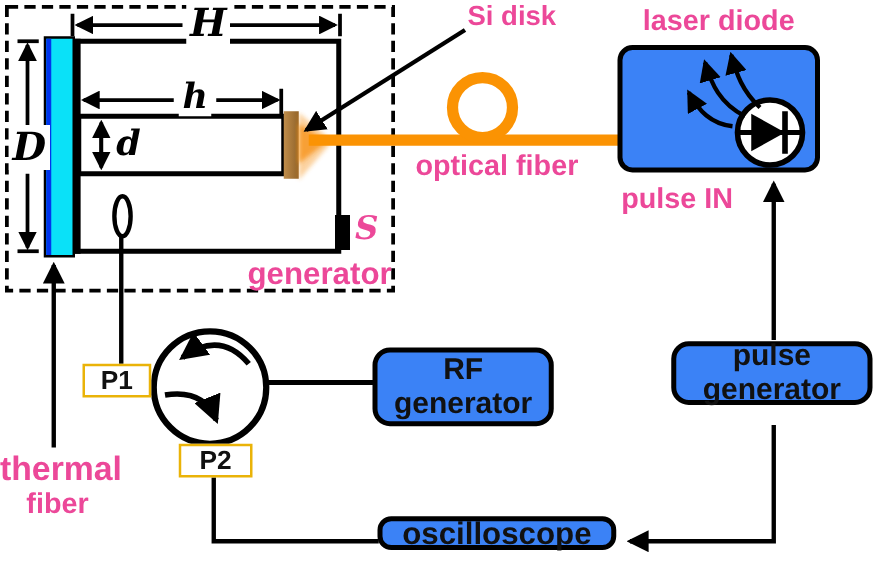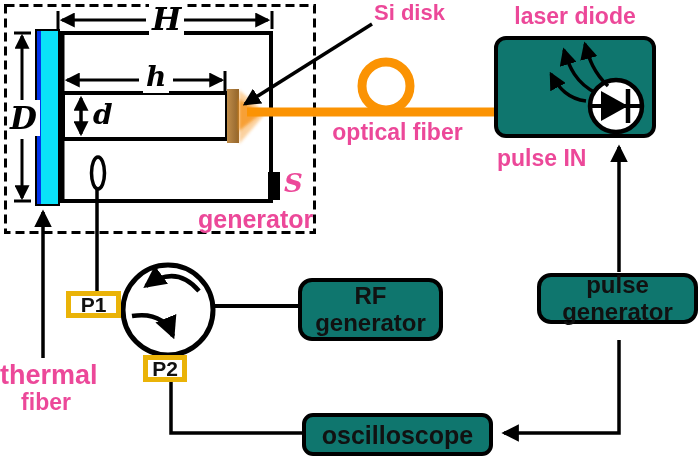--- a/index.html
+++ b/index.html
@@ -1,23 +1,23 @@
 <!DOCTYPE html>
 <html><head>
 <meta charset="utf-8">
 <style>
   html,body{margin:0;padding:0;background:#fff;}
   #stage{position:relative;width:700px;height:458px;background:#ffffff;overflow:hidden;
          font-family:"Liberation Sans",sans-serif;}
   svg{position:absolute;left:0;top:0;pointer-events:none;}
   .layer1{z-index:1;} .layer3{z-index:3;}
-  .box{position:absolute;z-index:2;background:#0f766e;border:4.5px solid #000;border-radius:14px;
+  .box{position:absolute;z-index:2;background:#3b82f6;border:4.5px solid #000;border-radius:14px;
        display:flex;flex-direction:column;align-items:center;justify-content:center;
        box-sizing:border-box;font-weight:bold;color:#111;line-height:1.12;}
-  .port{position:absolute;z-index:2;background:#fff;border:5px solid #eab308;border-radius:0;
+  .port{position:absolute;z-index:2;background:#fff;border:2px solid #eab308;border-radius:0;
         display:flex;align-items:center;justify-content:center;box-sizing:border-box;
         font-weight:bold;font-size:21px;color:#111;}
   .lbl{position:absolute;z-index:4;font-weight:bold;color:#ec4899;white-space:nowrap;}
   .dim{position:absolute;z-index:4;font-family:"DejaVu Serif",serif;font-style:italic;
        font-weight:bold;color:#000;white-space:nowrap;background:#fff;padding:0 3px;}
   .ctr{text-align:center;}
 </style>
 </head>
 <body>
 
@@ -117,28 +117,28 @@
   <div class="box" style="left:298px;top:278px;width:145px;height:63px;font-size:24px;">
     <div>RF</div>
     <div>generator</div>
   </div>
 
   <div class="box" style="left:537px;top:273px;width:161px;height:51px;font-size:24px;">
     <div>pulse</div>
     <div>generator</div>
   </div>
 
-  <div class="box" style="left:302px;top:413px;width:191px;height:43px;border-radius:11px;font-size:25px;">
+  <div class="box" style="left:302px;top:413px;width:191px;height:27px;border-radius:11px;font-size:25px;">
     <div>oscilloscope</div>
   </div>
 
   <div class="port" style="left:66px;top:291px;width:55px;height:27px;">
     <span>P1</span>
   </div>
-  <div class="port" style="left:143px;top:355px;width:44px;height:27px;">
+  <div class="port" style="left:143px;top:355px;width:59px;height:27px;">
     <span>P2</span>
   </div>
 
   <svg class="layer3" width="700" height="458" viewBox="0 0 700 458">
     <g>
       <circle cx="616" cy="106" r="26" fill="#fff" stroke="#000" stroke-width="4.5"></circle>
       <line x1="592" y1="106" x2="640" y2="106" stroke="#000" stroke-width="4"></line>
       <polygon points="601,91 601,121 628,106" fill="#000"></polygon>
       <line x1="628" y1="89" x2="628" y2="123" stroke="#000" stroke-width="4.5"></line>
     </g>

